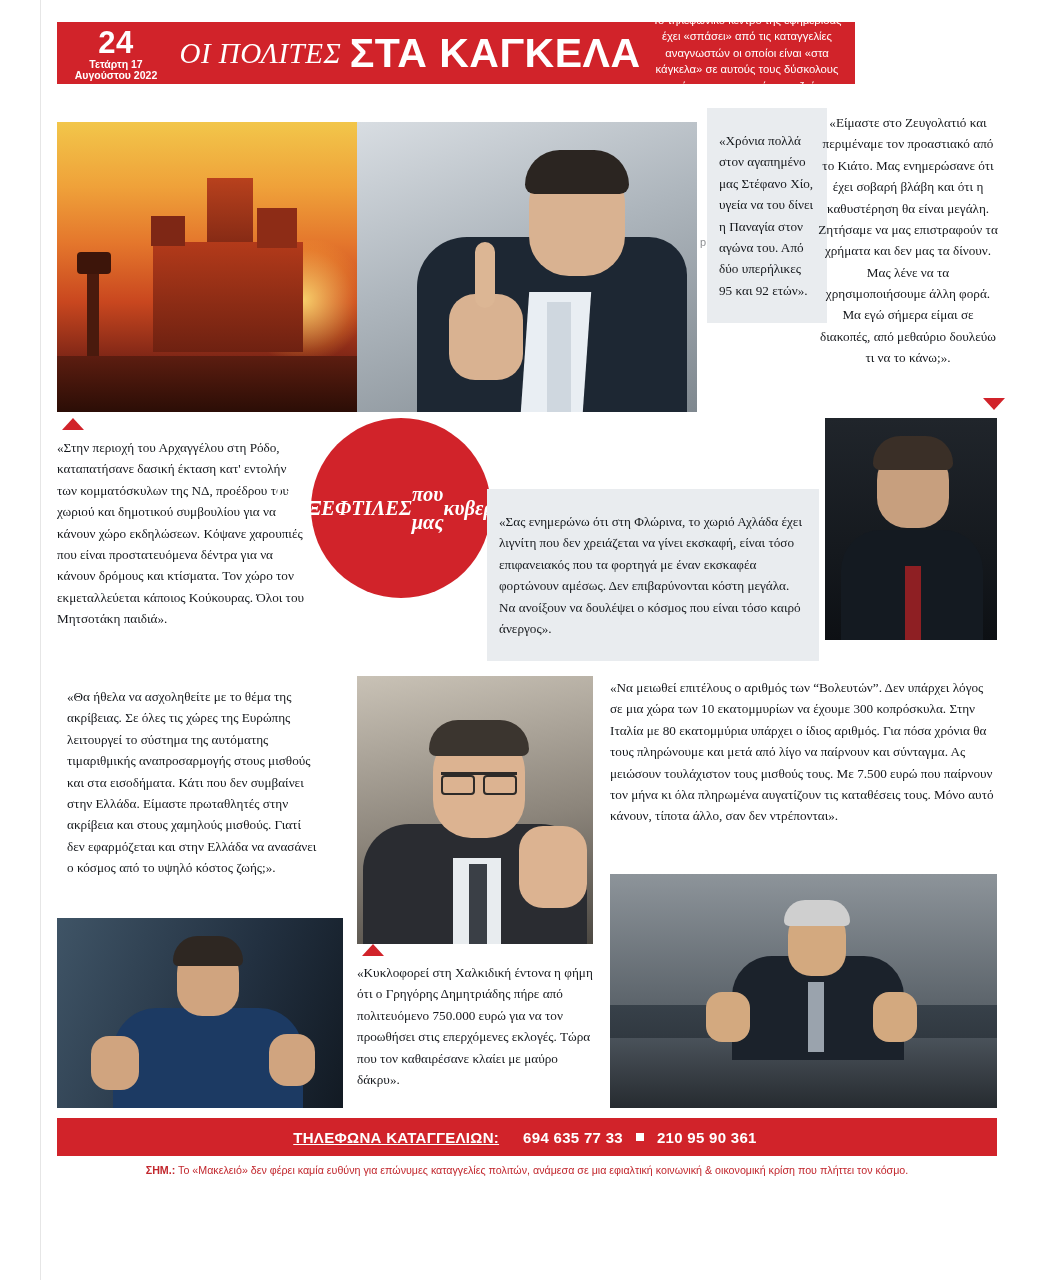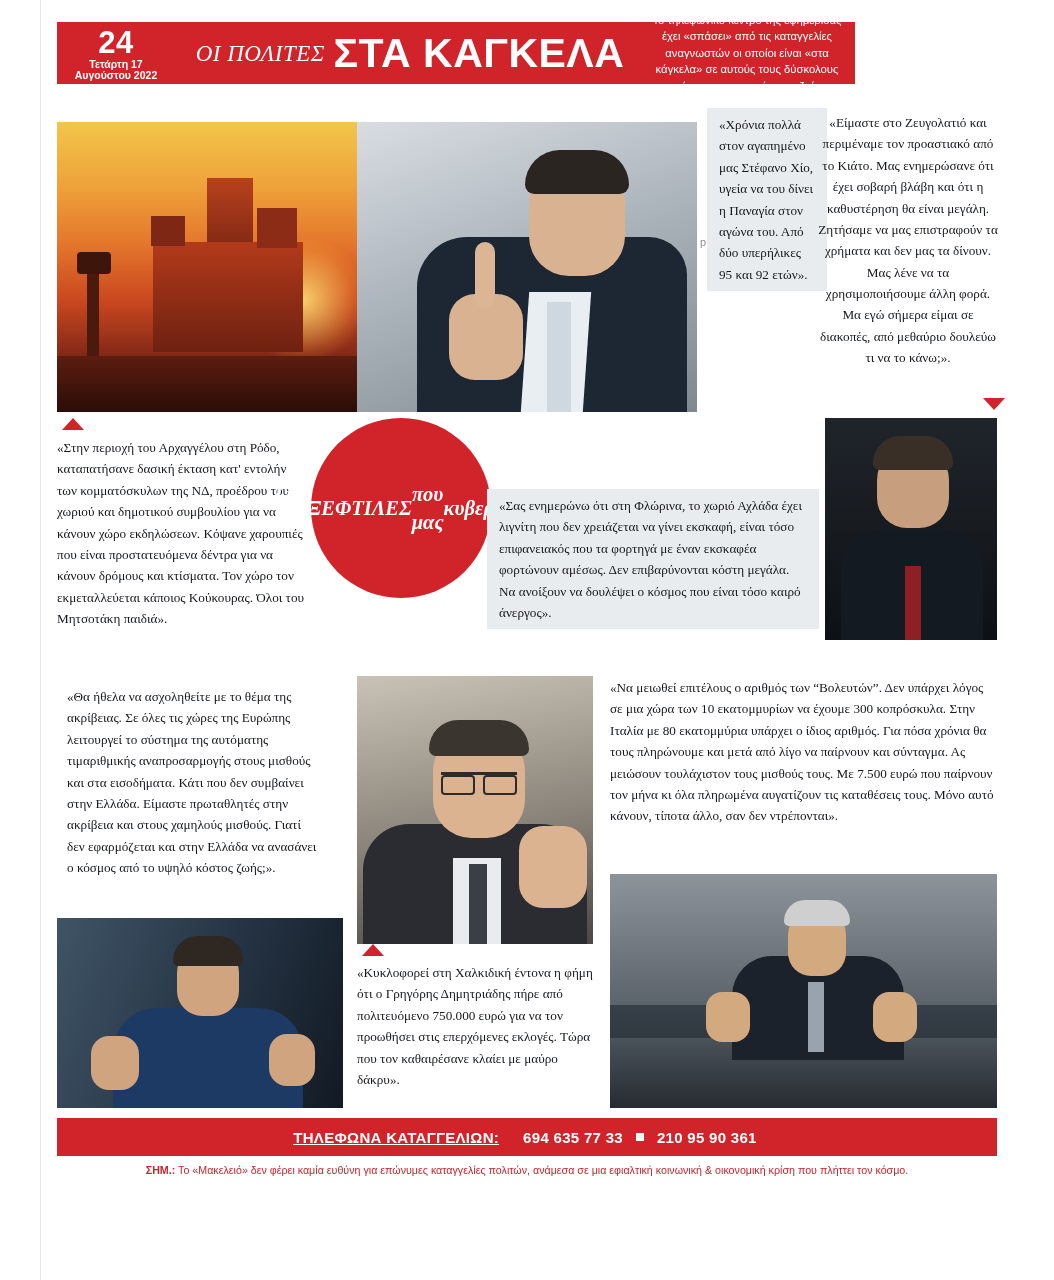--- a/index.html
+++ b/index.html
@@ -48,21 +48,21 @@
     font-size: 10.5px;
     font-weight: bold;
   }
   .mast-title {
     flex: 0 0 auto;
     width: 470px;
     text-align: center;
     white-space: nowrap;
   }
   .mast-title .t-small {
-    font-size: 23px;
+    font-size: 29px;
     font-style: italic;
     font-family: "Liberation Serif", serif;
     letter-spacing: 0.5px;
     vertical-align: middle;
   }
   .mast-title .t-big {
     font-size: 41px;
     font-weight: bold;
     letter-spacing: 0.5px;
     vertical-align: middle;
@@ -83,21 +83,21 @@
   }
   .quote {
     position: absolute;
     font-family: "Liberation Serif", serif;
     font-size: 13.2px;
     line-height: 1.62;
     color: #15181c;
   }
   .quote.grey {
     background: #e9ecef;
-    padding: 6px 12px;
+    padding: 22px 12px;
   }
   .tri {
     position: absolute;
     width: 0; height: 0;
   }
   .tri.red-up {
     border-left: 11px solid transparent;
     border-right: 11px solid transparent;
     border-bottom: 12px solid #d1232a;
   }

